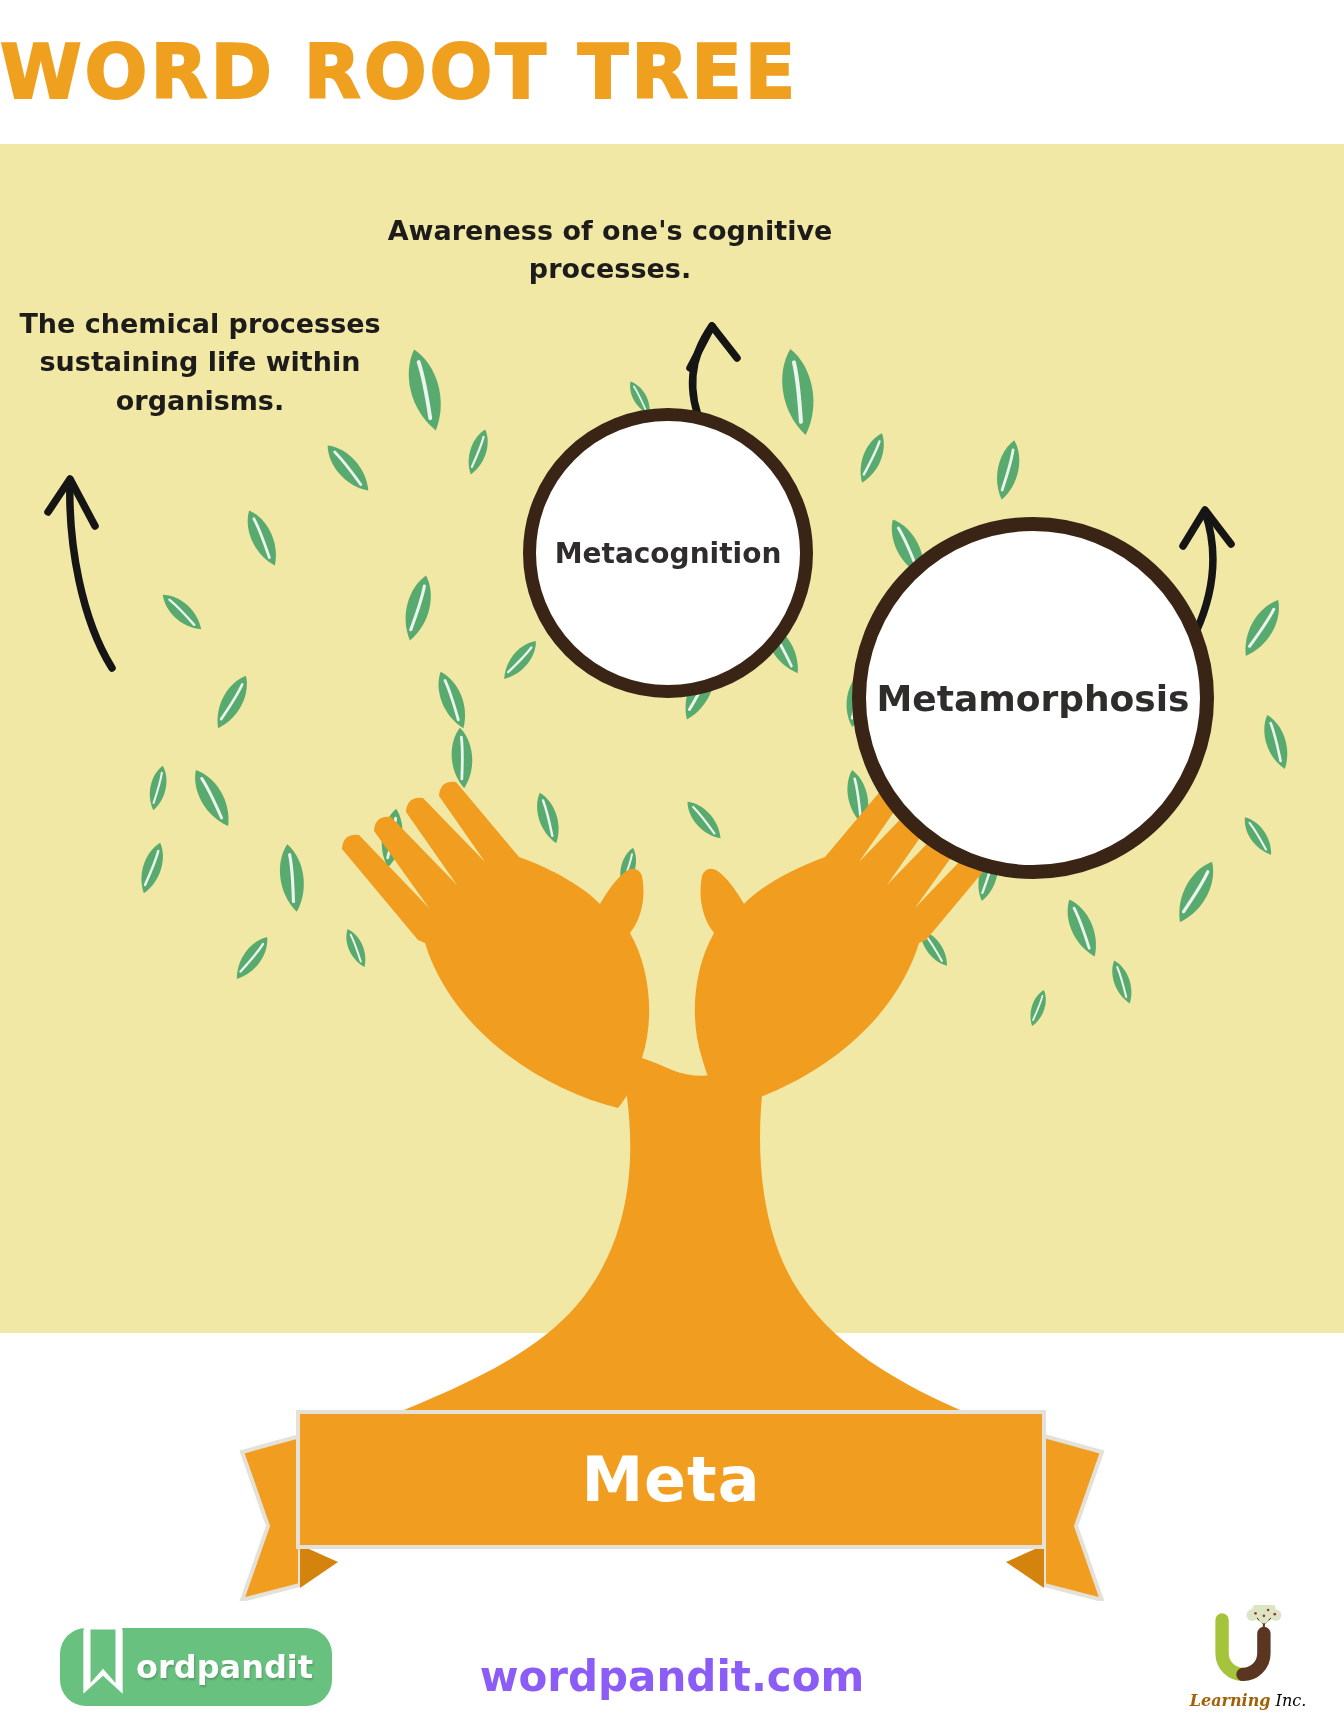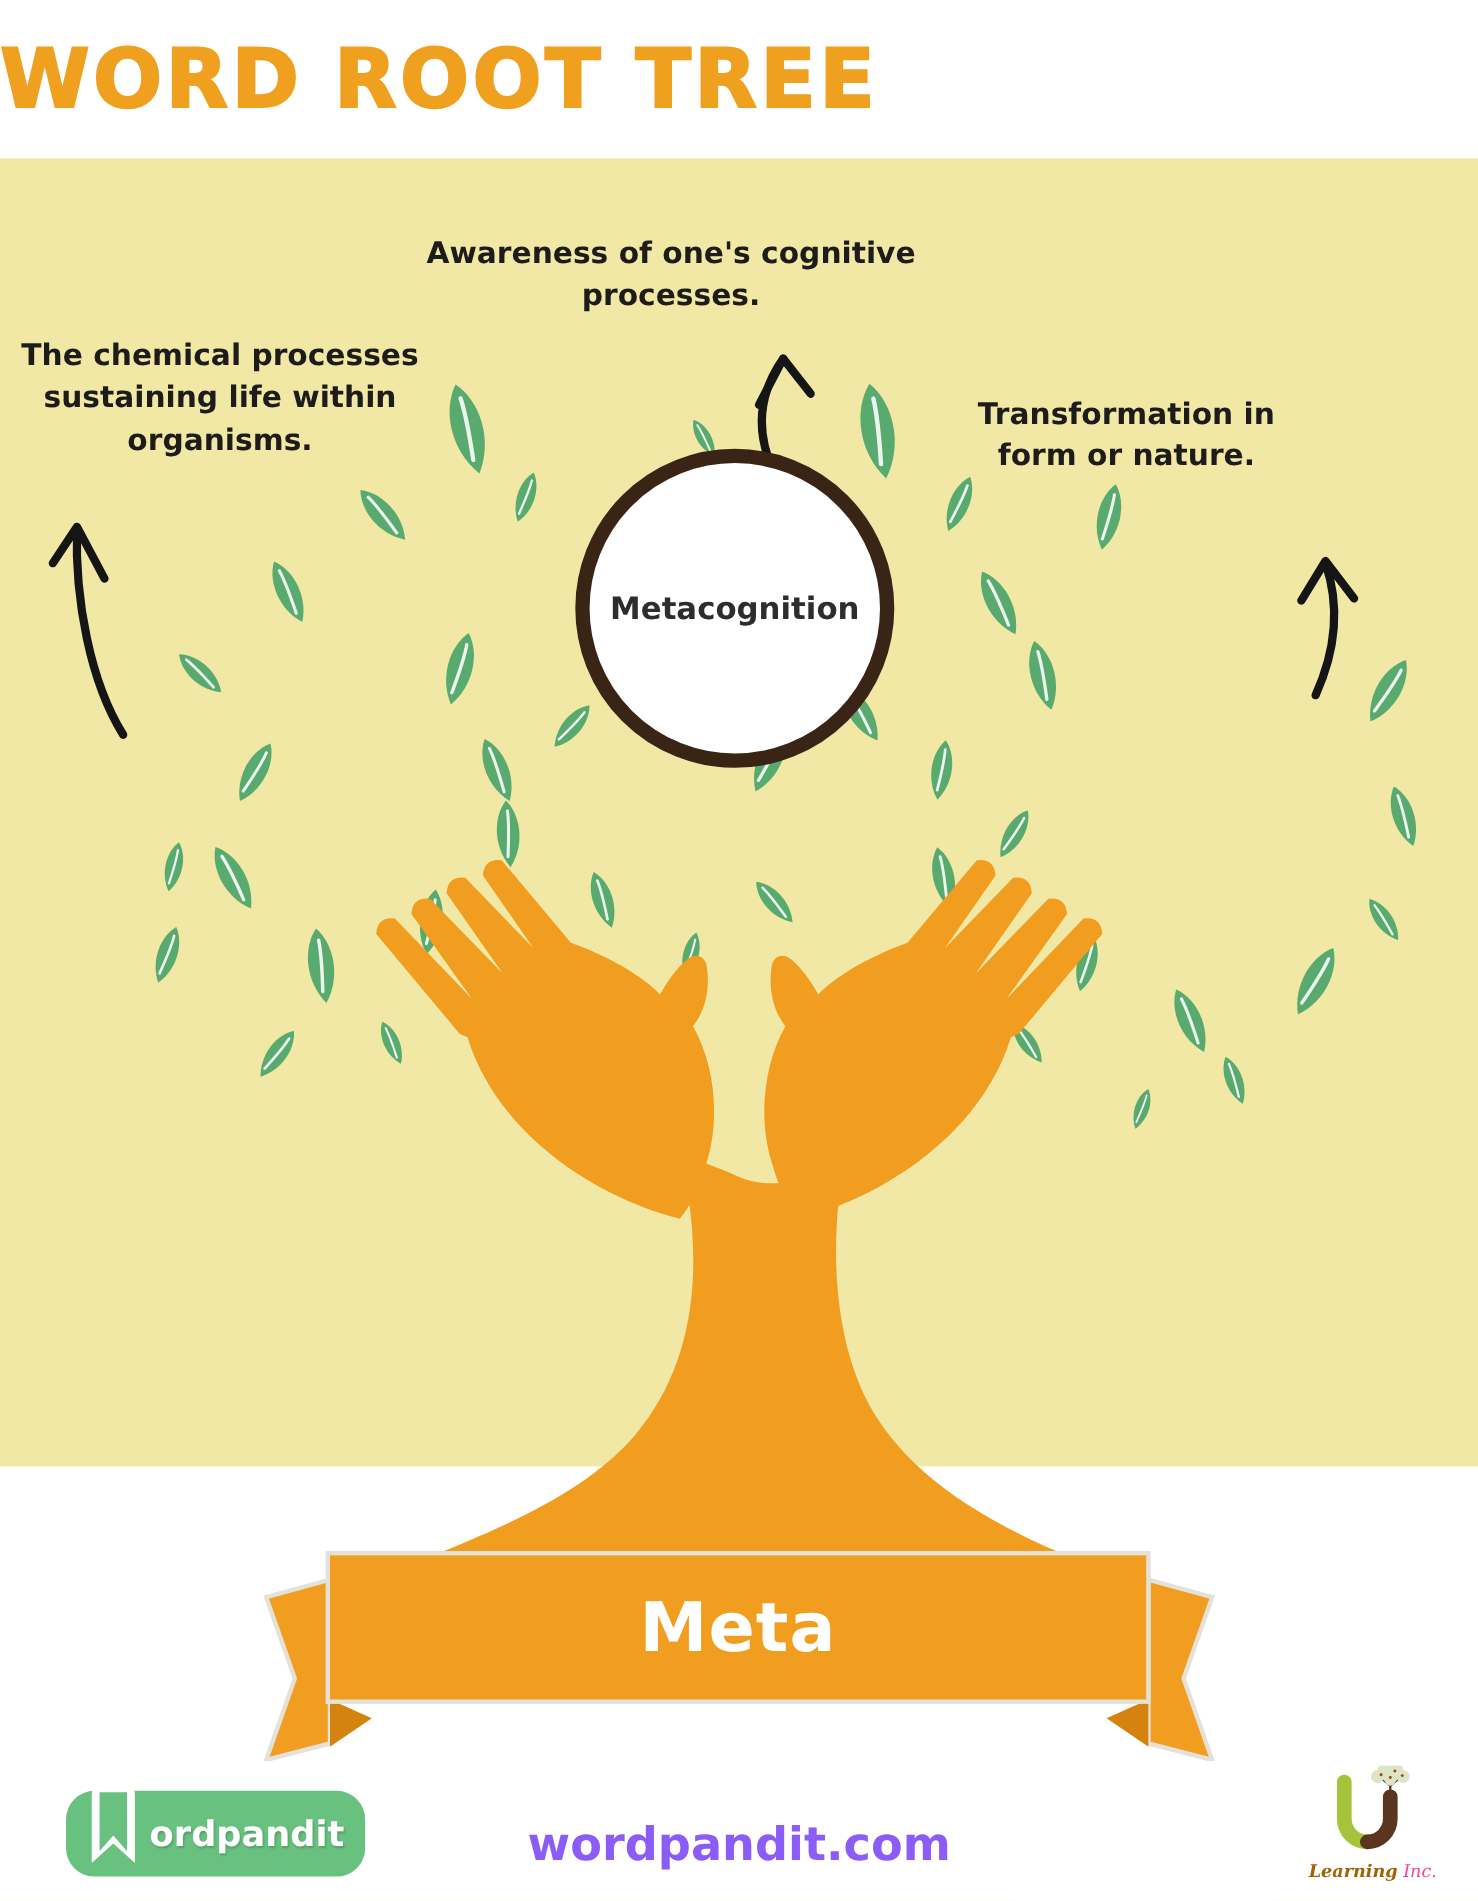--- a/index.html
+++ b/index.html
@@ -59,21 +59,21 @@
     text-shadow:1px 2px 2px rgba(0,0,0,0.18);
   }
   .website{
     position:absolute;left:0;right:0;top:36px;text-align:center;
     color:#8b5cf6;font-size:42px;font-weight:bold;margin-top:15px;
   }
   .partner-logo{position:absolute;left:1168px;top:4px;width:160px;height:120px;text-align:center;}
   .partner-logo svg{width:110px;height:92px;display:block;margin:0 auto;}
   .partner-text{font-family:"DejaVu Serif",serif;font-style:italic;font-size:16px;margin-top:-6px;}
   .partner-text .p1{color:#a16207;font-weight:bold;}
-  .partner-text .p2{color:#ec4899;}
+  .partner-text .p2{color:#000000;}
 </style>
 </head>
 <body>
 
 <div class="header">
   <div class="title">WORD ROOT TREE</div>
 </div>
 
 <div class="stage">
 
@@ -178,24 +178,26 @@
       <path d="M 242,1452 L 300,1436 L 300,1585 L 242,1600 L 268,1526 Z" fill="#F09D20"></path>
       <path d="M 1102,1452 L 1044,1436 L 1044,1585 L 1102,1600 L 1076,1526 Z" fill="#F09D20"></path>
       <path d="M 300,1545 L 300,1588 L 338,1562 Z" fill="#D4830E" stroke="none"></path>
       <path d="M 1044,1545 L 1044,1588 L 1006,1562 Z" fill="#D4830E" stroke="none"></path>
       <rect x="298" y="1412" width="746" height="135" fill="#F09D20"></rect>
     </g>
   </svg>
 
   <div class="definition def-metacognition">Awareness of one's cognitive processes.</div>
   <div class="definition def-metabolism">The chemical processes sustaining life within organisms.</div>
-  <div class="definition def-metamorphosis">Transformation in form or nature.</div>
 
   <div class="word-circle circle-metacognition">
     <span>Metacognition</span>
+  </div>
+  <div class="word-circle circle-metamorphosis">
+    <span>Metamorphosis</span>
   </div>
 
   <div class="banner-word">Meta</div>
 </div>
 
 <div class="footer">
 
   <div class="site-logo">
     <svg class="bookmark" viewBox="0 0 56 84" aria-hidden="true">
       <path d="M6,12 Q6,2 16,2 H40 Q50,2 50,12 V82 L28,62 L6,82 Z" fill="#ffffff"></path>

